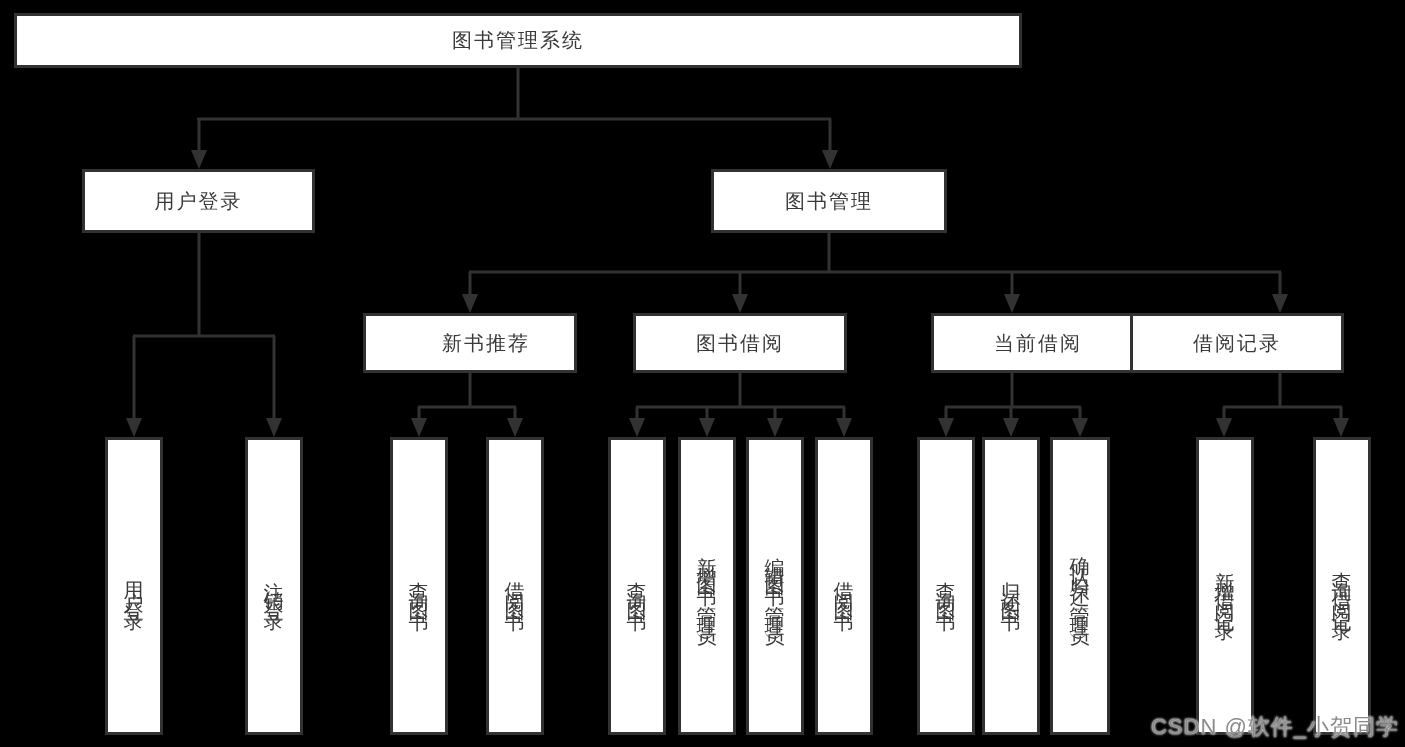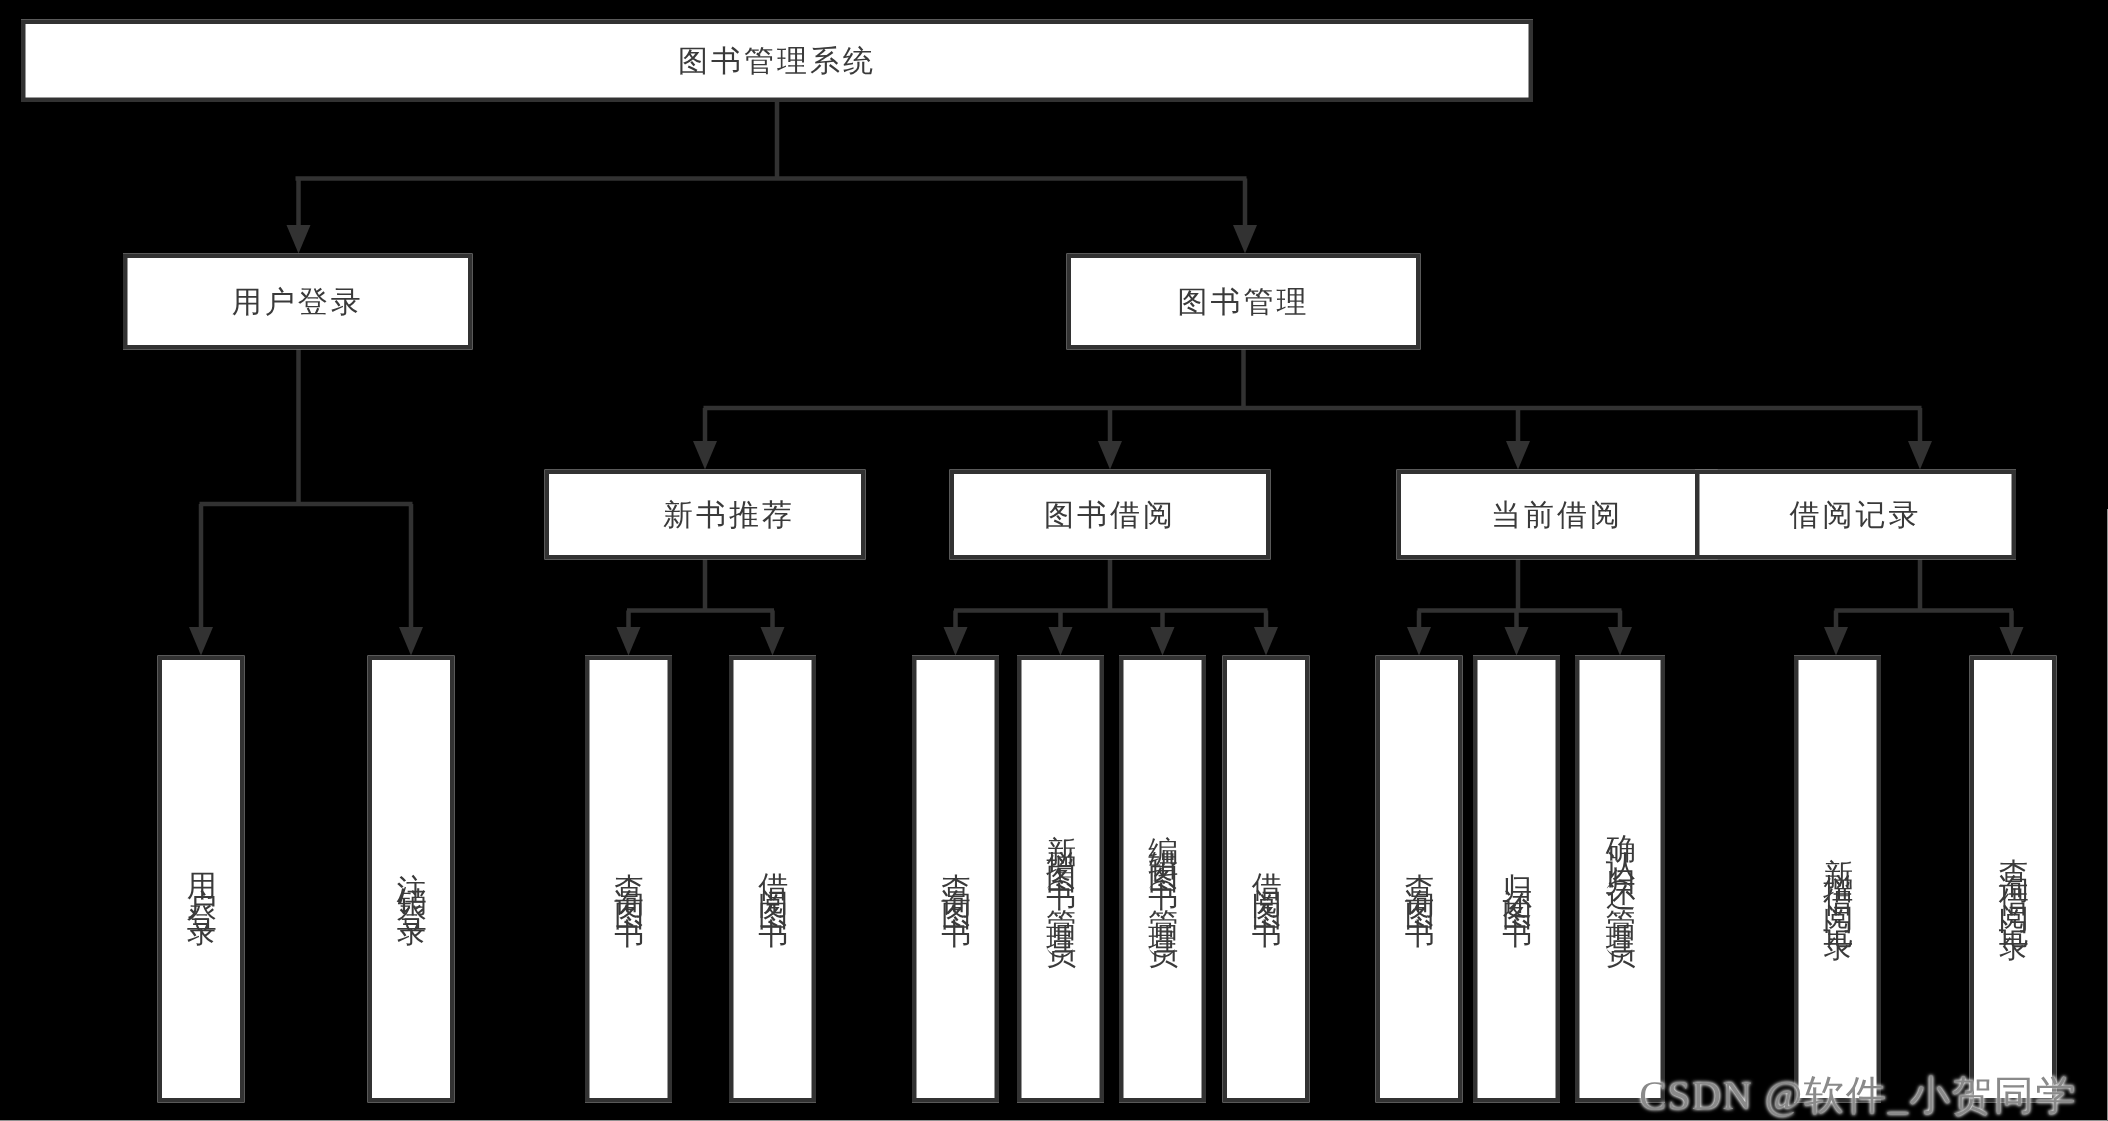--- a/index.html
+++ b/index.html
@@ -43,27 +43,26 @@
   .vnode .vtxt{
     writing-mode:vertical-rl;
     text-orientation:mixed;
     font-size:20px;line-height:1;
     letter-spacing:10px;
     color:var(--text);
     white-space:nowrap;
   }
   .watermark{
     position:absolute;z-index:5;
-    right:20px;top:712px;
-    font-size:27px;
+    right:6px;top:712px;
+    font-size:22px;
     color:var(--wm);
     text-shadow:0 0 3px #ffffff, 0 0 2px #ffffff;
     letter-spacing:1px;
     white-space:nowrap;
-    font-family:Liberation Serif, serif;
   }
 </style>
 </head>
 <body>
 
 <div class="stage">
 
   <svg class="connectors" viewBox="0 0 1405 747" xmlns="http://www.w3.org/2000/svg">
     <path d="M518 68 V119 M197 119 H831 M199 119 V151 M830 119 V151
              M199 233 V336 M133 336 H275 M134 336 V419 M274 336 V419

